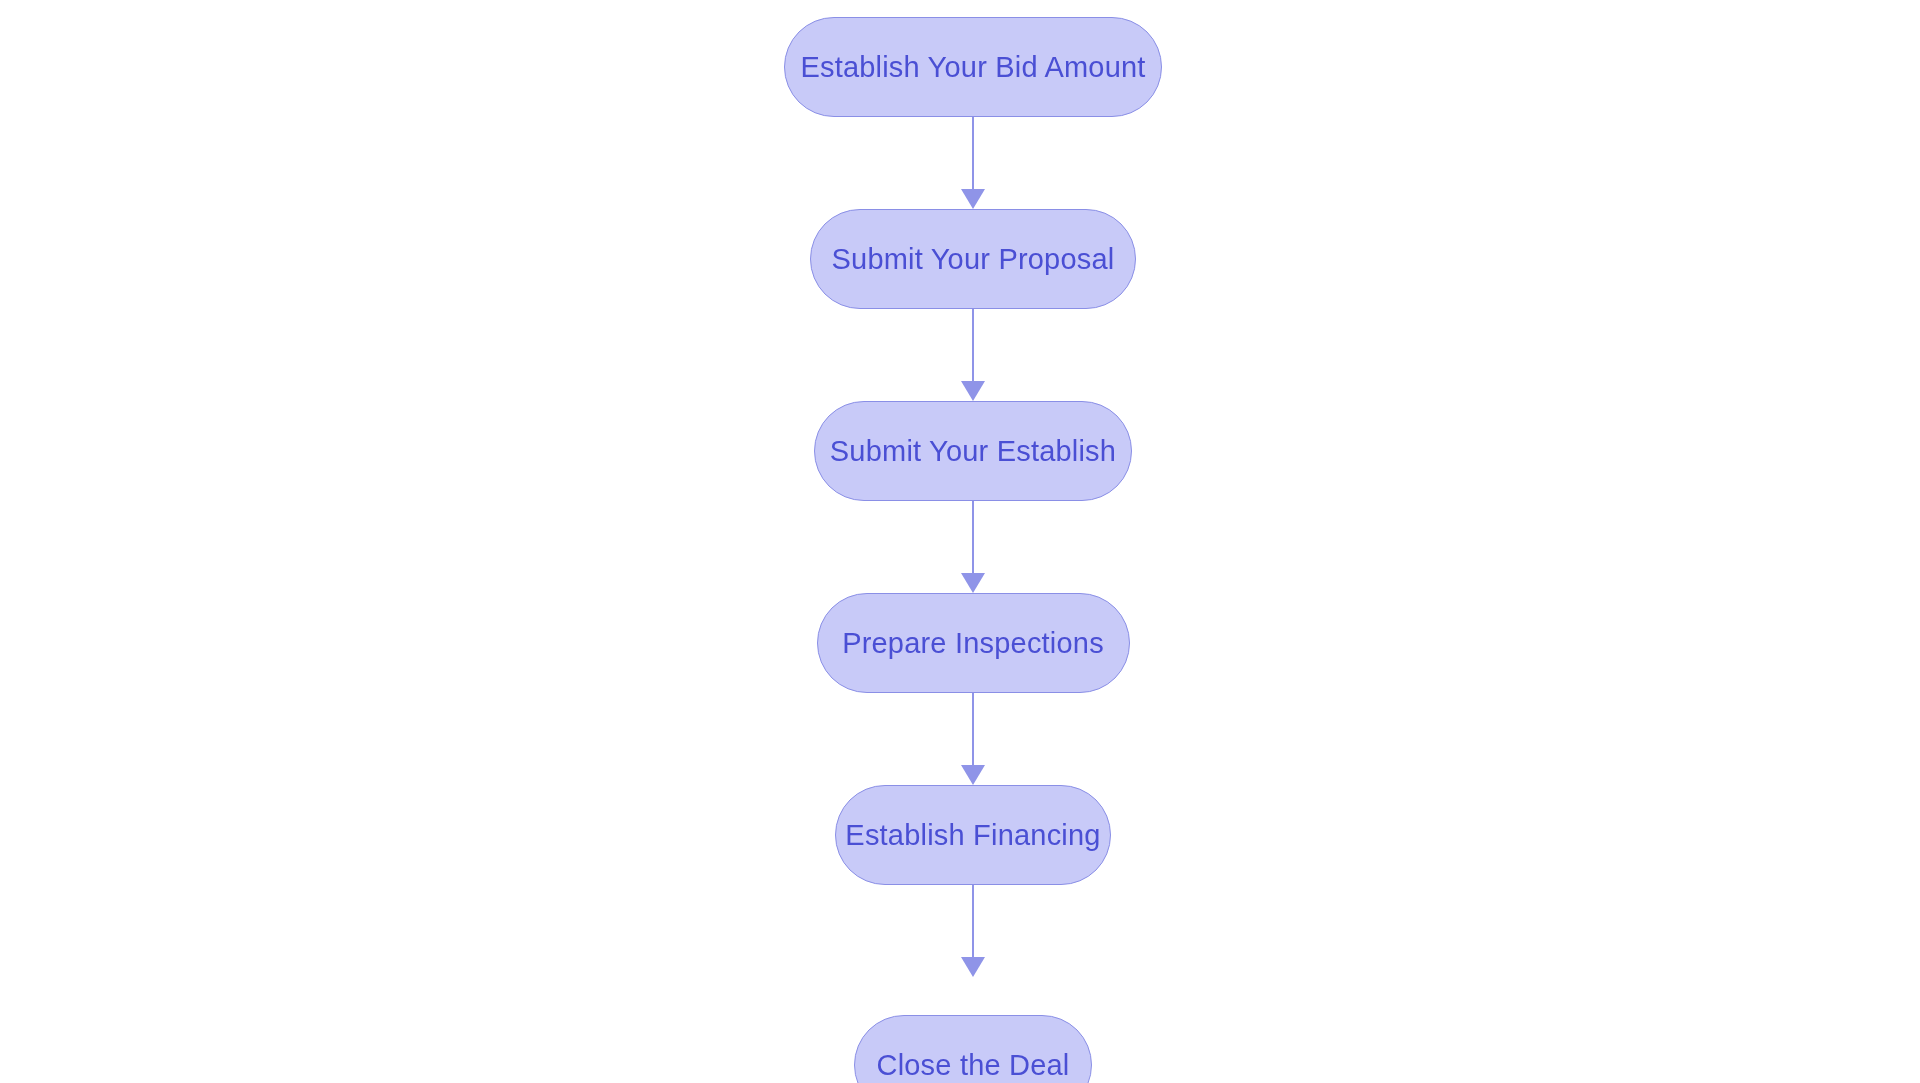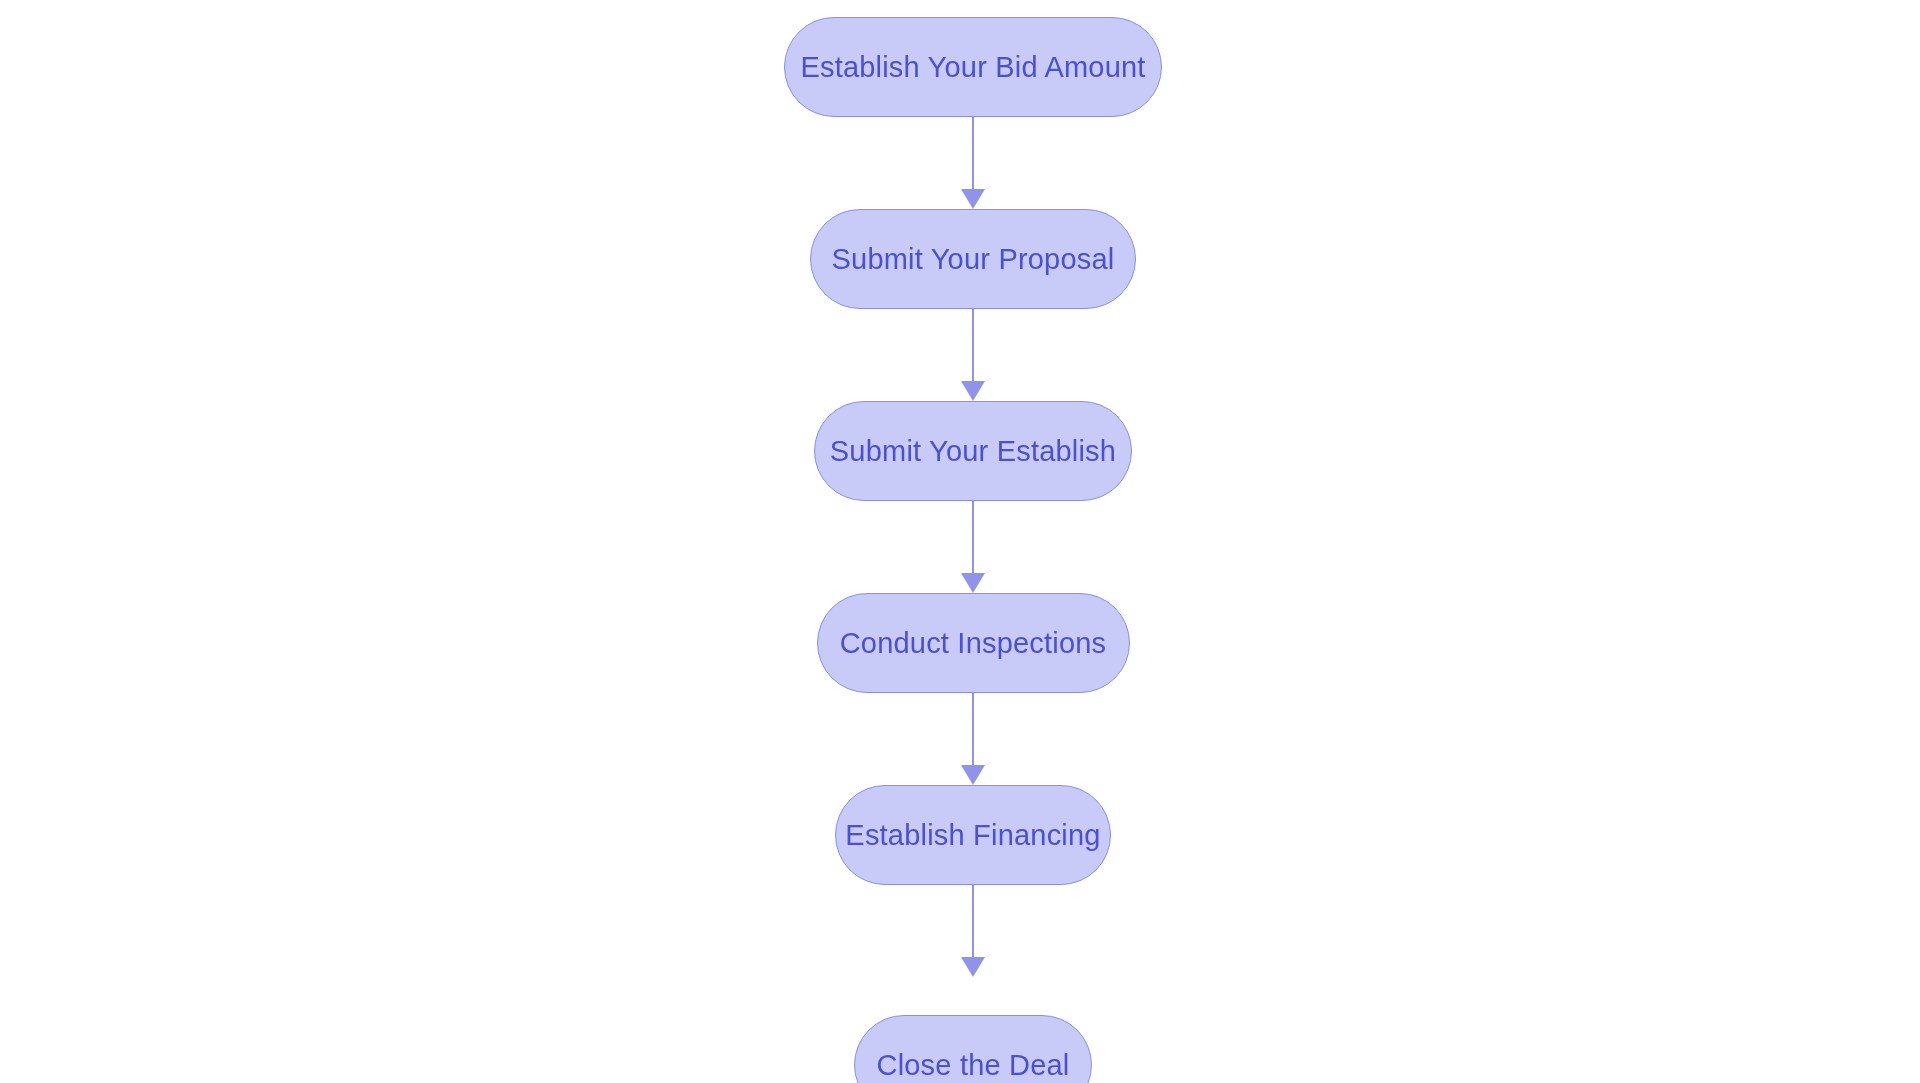--- a/index.html
+++ b/index.html
@@ -105,21 +105,21 @@
     <div class="flow-node n2">
       <span class="node-label">Submit Your Establish</span>
     </div>
 
     <div class="flow-arrow">
       <div class="arrow-line"></div>
       <div class="arrow-head"></div>
     </div>
 
     <div class="flow-node n3">
-      <span class="node-label">Conduct Inspections</span>
+      <span class="node-label">Prepare Inspections</span>
     </div>
 
     <div class="flow-arrow">
       <div class="arrow-line"></div>
       <div class="arrow-head"></div>
     </div>
 
     <div class="flow-node n4">
       <span class="node-label">Establish Financing</span>
     </div>

